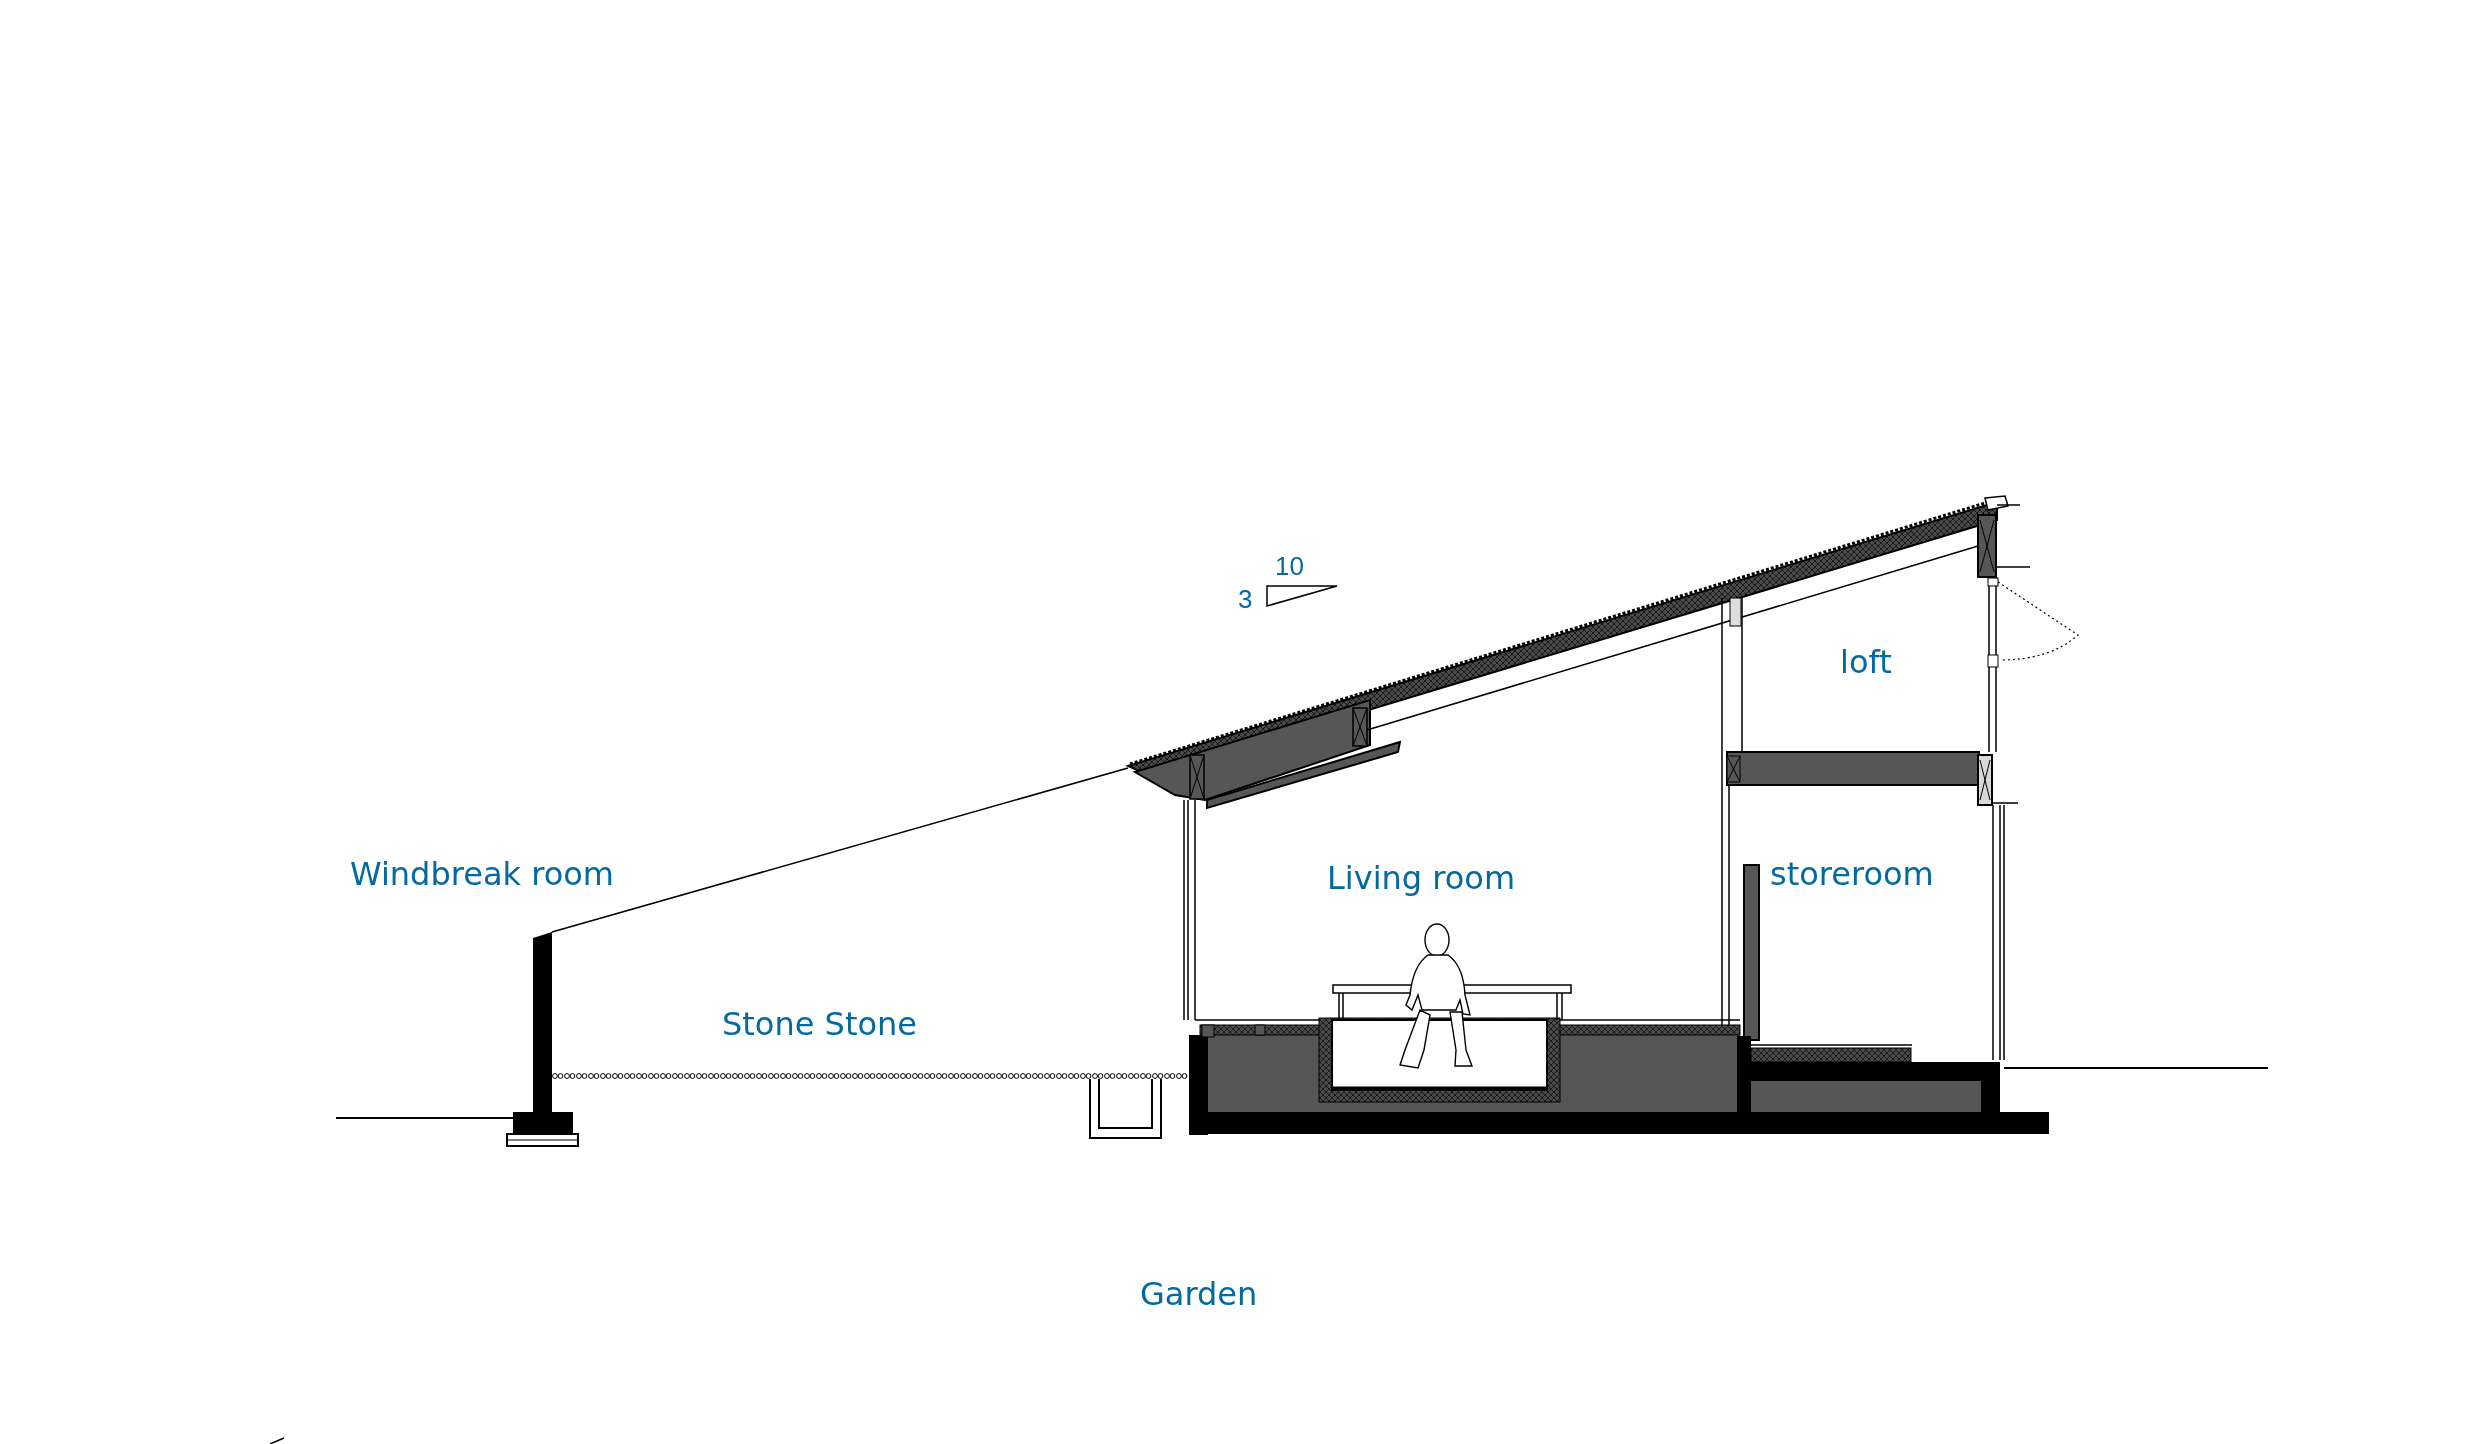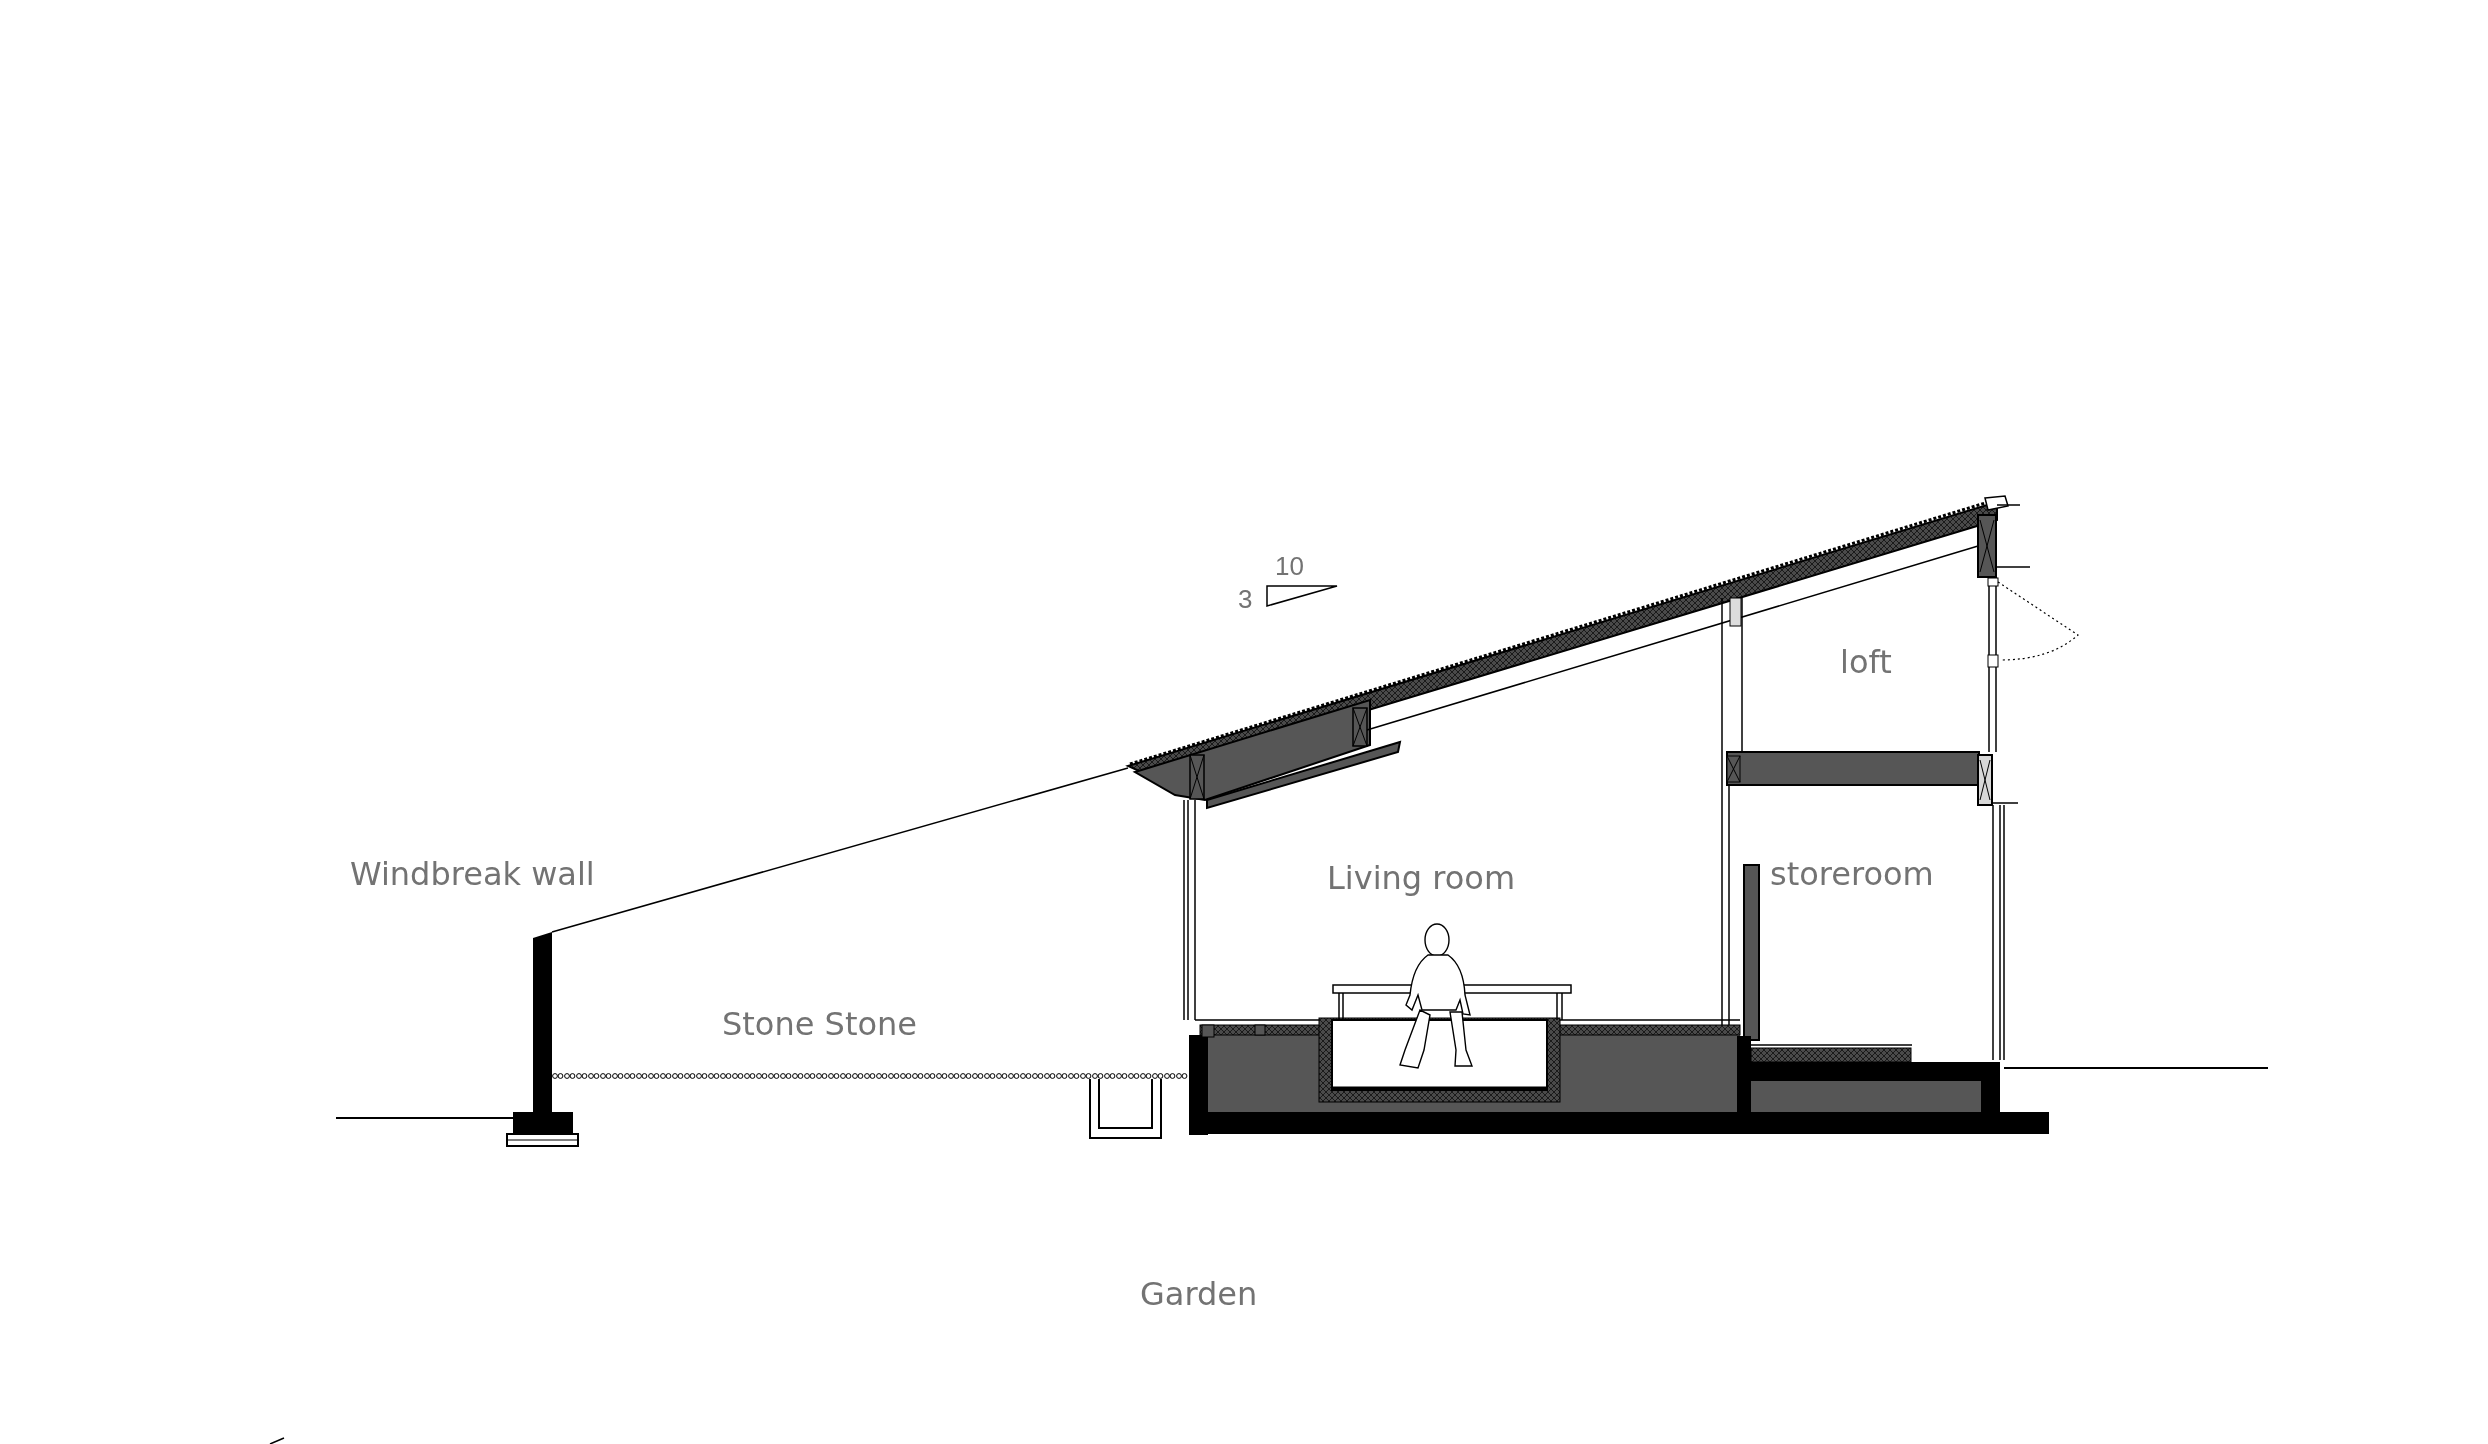--- a/index.html
+++ b/index.html
@@ -1,19 +1,19 @@
 <!DOCTYPE html>
 <html><head>
 <meta charset="utf-8">
 <style>
   html, body { margin: 0; padding: 0; background: #ffffff; }
   body { width: 2488px; height: 1444px; position: relative; overflow: hidden;
          font-family: "DejaVu Sans", "Liberation Sans", sans-serif; color: #111; }
   #drawing { position: absolute; left: 0; top: 0; width: 2488px; height: 1444px; }
-  .label { position: absolute; white-space: nowrap; line-height: 1; color: #737373;
+  .label { position: absolute; white-space: nowrap; line-height: 1; color: #0369a1;
            font-family: "DejaVu Sans", sans-serif; }
   .lbl-room { font-size: 32px; }
   .lbl-small { font-size: 26px; font-family: "Liberation Sans Narrow", "Liberation Sans", sans-serif; }
 </style>
 </head>
 <body>
 
 <svg id="drawing" viewBox="0 0 2488 1444" xmlns="http://www.w3.org/2000/svg">
   <defs>
     <pattern id="hatch" width="6" height="6" patternUnits="userSpaceOnUse">
@@ -157,20 +157,20 @@
 
   <g>
     <polygon points="1267,586 1337,586 1267,606" fill="none" stroke="#000" stroke-width="1.5"></polygon>
   </g>
 
   <g>
     <line x1="270" y1="1444" x2="284" y2="1438" stroke="#000" stroke-width="1.5"></line>
   </g>
 </svg>
 
-<div class="label lbl-room" style="left:350px; top:858px;">Windbreak wall</div>
+<div class="label lbl-room" style="left:350px; top:858px;">Windbreak room</div>
 <div class="label lbl-room" style="left:722px; top:1008px;">Stone Stone</div>
 <div class="label lbl-room" style="left:1327px; top:862px;">Living room</div>
 <div class="label lbl-room" style="left:1840px; top:646px;">loft</div>
 <div class="label lbl-room" style="left:1770px; top:858px;">storeroom</div>
 <div class="label lbl-room" style="left:1140px; top:1278px;">Garden</div>
 <div class="label lbl-small" style="left:1275px; top:553px;">10</div>
 <div class="label lbl-small" style="left:1238px; top:586px;">3</div>
 
 </body></html>

